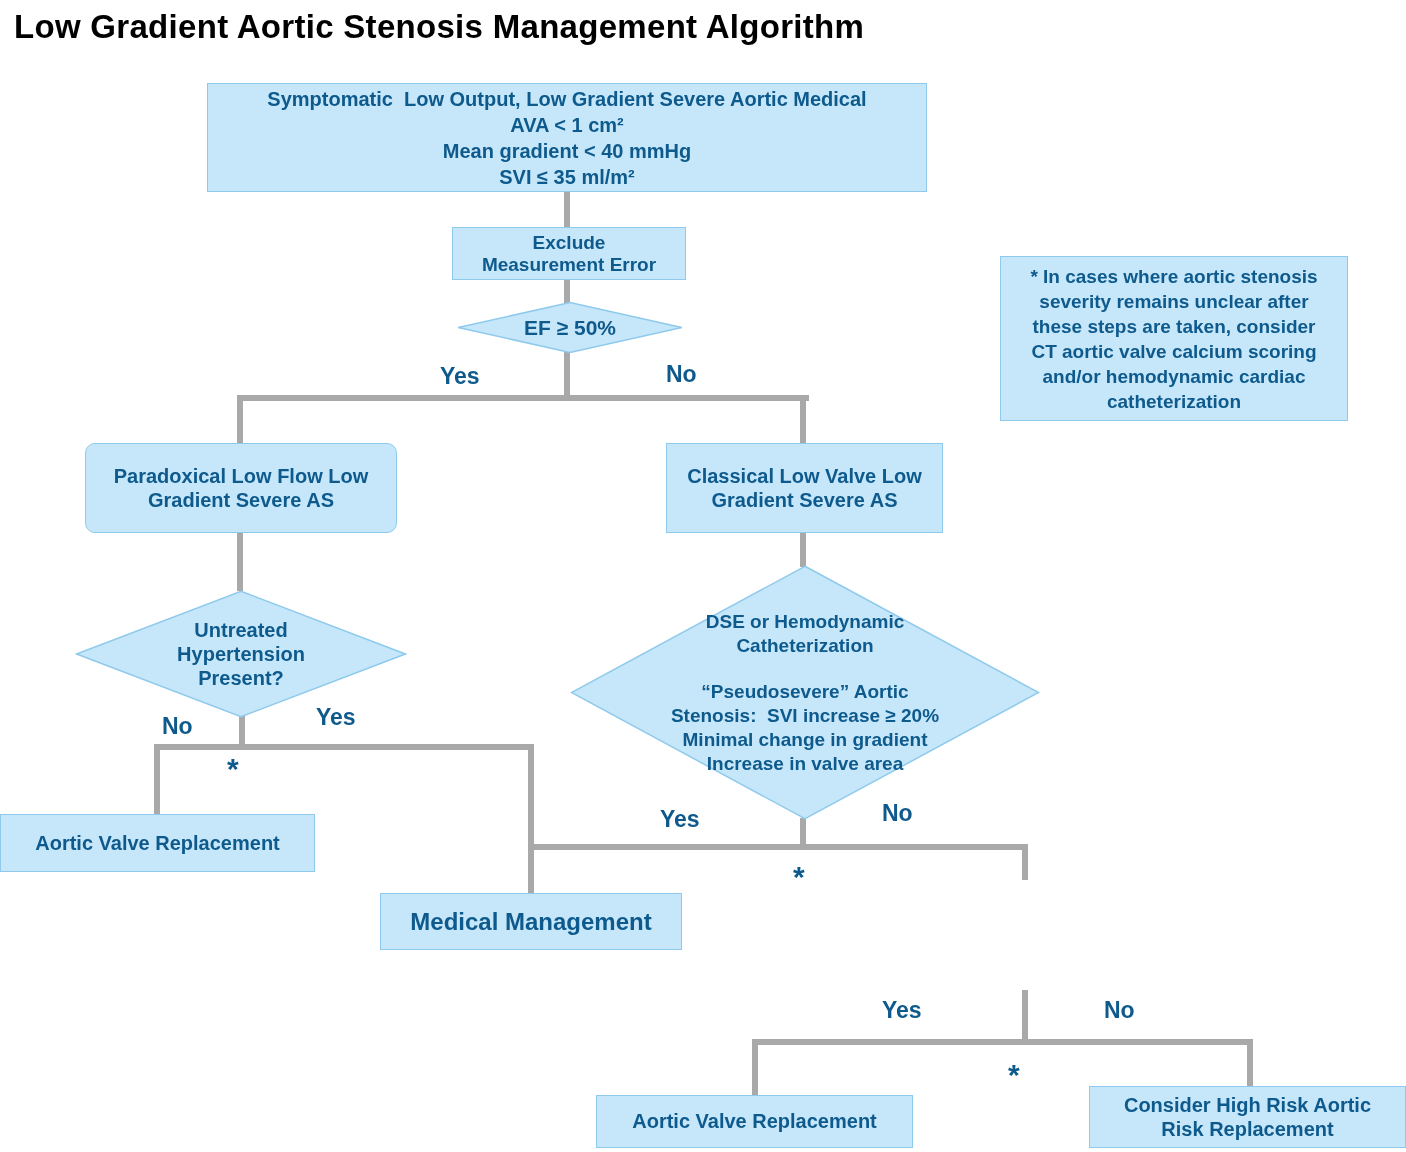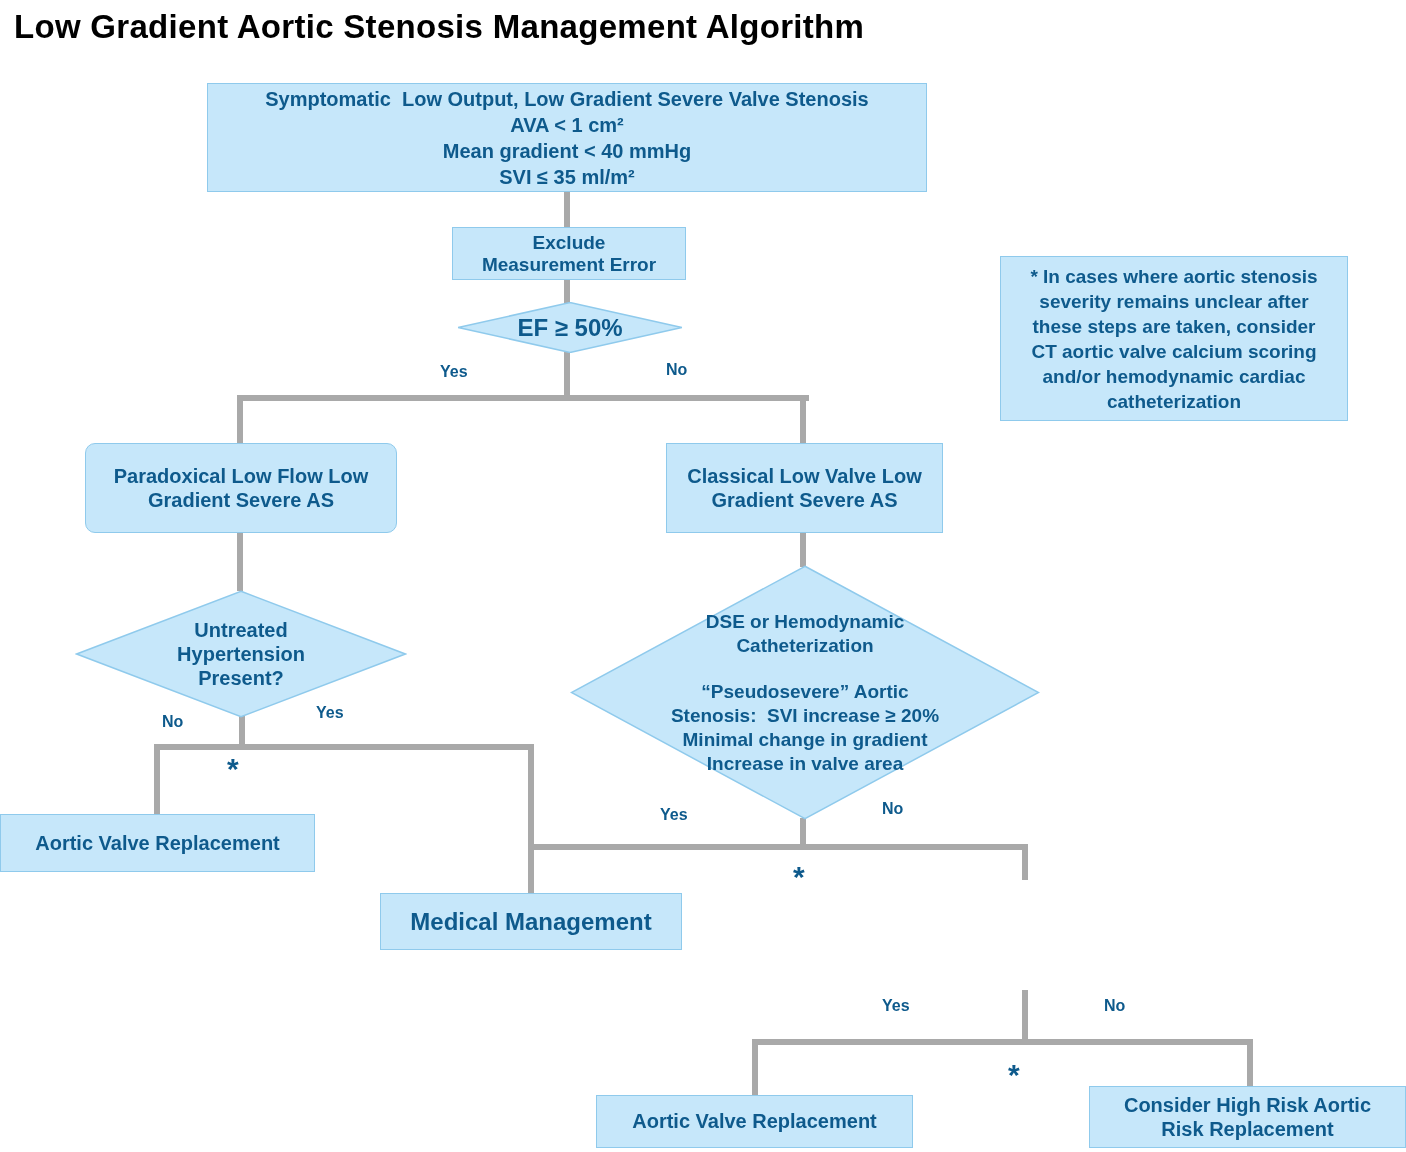--- a/index.html
+++ b/index.html
@@ -25,21 +25,21 @@
     justify-content:center;text-align:center;
   }
   .box div,.dtext div,.dtext span{white-space:pre-wrap;}
   .diamond{position:absolute;}
   .diamond svg{position:absolute;left:0;top:0;width:100%;height:100%;display:block;}
   .diamond polygon{fill:var(--shape-fill);stroke:var(--shape-border);stroke-width:1.5;vector-effect:non-scaling-stroke;}
   .dtext{
     position:absolute;left:0;top:0;right:0;bottom:0;display:flex;flex-direction:column;
     align-items:center;justify-content:center;text-align:center;
   }
-  .lbl{position:absolute;font-size:16px;white-space:nowrap;}
+  .lbl{position:absolute;font-size:23px;white-space:nowrap;}
   .ast{position:absolute;font-size:30px;}
   .spacer{height:22px;}
 </style>
 </head>
 <body>
 
 <div class="canvas">
 
   <div class="title">Low Gradient Aortic Stenosis Management Algorithm</div>
 
@@ -57,36 +57,36 @@
   <div class="line" style="left:528px;top:744px;width:6px;height:151px;"></div>
   <div class="line" style="left:800px;top:818px;width:6px;height:29px;"></div>
   <div class="line" style="left:528px;top:844px;width:500px;height:6px;"></div>
   <div class="line" style="left:1022px;top:844px;width:6px;height:36px;"></div>
   <div class="line" style="left:1022px;top:990px;width:6px;height:52px;"></div>
   <div class="line" style="left:752px;top:1039px;width:501px;height:6px;"></div>
   <div class="line" style="left:752px;top:1039px;width:6px;height:58px;"></div>
   <div class="line" style="left:1247px;top:1039px;width:6px;height:49px;"></div>
 
   <div class="box" style="left:207px;top:83px;width:720px;height:109px;font-size:20px;line-height:26px;">
-    <div>Symptomatic  Low Output, Low Gradient Severe Valve Stenosis</div>
+    <div>Symptomatic  Low Output, Low Gradient Severe Aortic Medical</div>
     <div>AVA &lt; 1 cm²</div>
     <div>Mean gradient &lt; 40 mmHg</div>
     <div>SVI ≤ 35 ml/m²</div>
   </div>
 
   <div class="box" style="left:452px;top:227px;width:234px;height:53px;font-size:19px;line-height:22px;">
     <div>Exclude</div>
     <div>Measurement Error</div>
   </div>
 
   <div class="diamond" style="left:457px;top:302px;width:226px;height:51px;">
     <svg viewBox="0 0 100 100" preserveAspectRatio="none">
       <polygon points="50,1 99.5,50 50,99 0.5,50"></polygon>
     </svg>
-    <div class="dtext" style="font-size:24px;">
+    <div class="dtext" style="font-size:21px;">
       <span>EF ≥ 50%</span>
     </div>
   </div>
   <div class="lbl" style="left:440px;top:363px;">Yes</div>
   <div class="lbl" style="left:666px;top:361px;">No</div>
 
   <div class="box" style="left:1000px;top:256px;width:348px;height:165px;font-size:19px;line-height:25px;padding:0 22px;">
     <div>* In cases where aortic stenosis severity remains unclear after these steps are taken, consider CT aortic valve calcium scoring and/or hemodynamic cardiac catheterization</div>
   </div>
 

